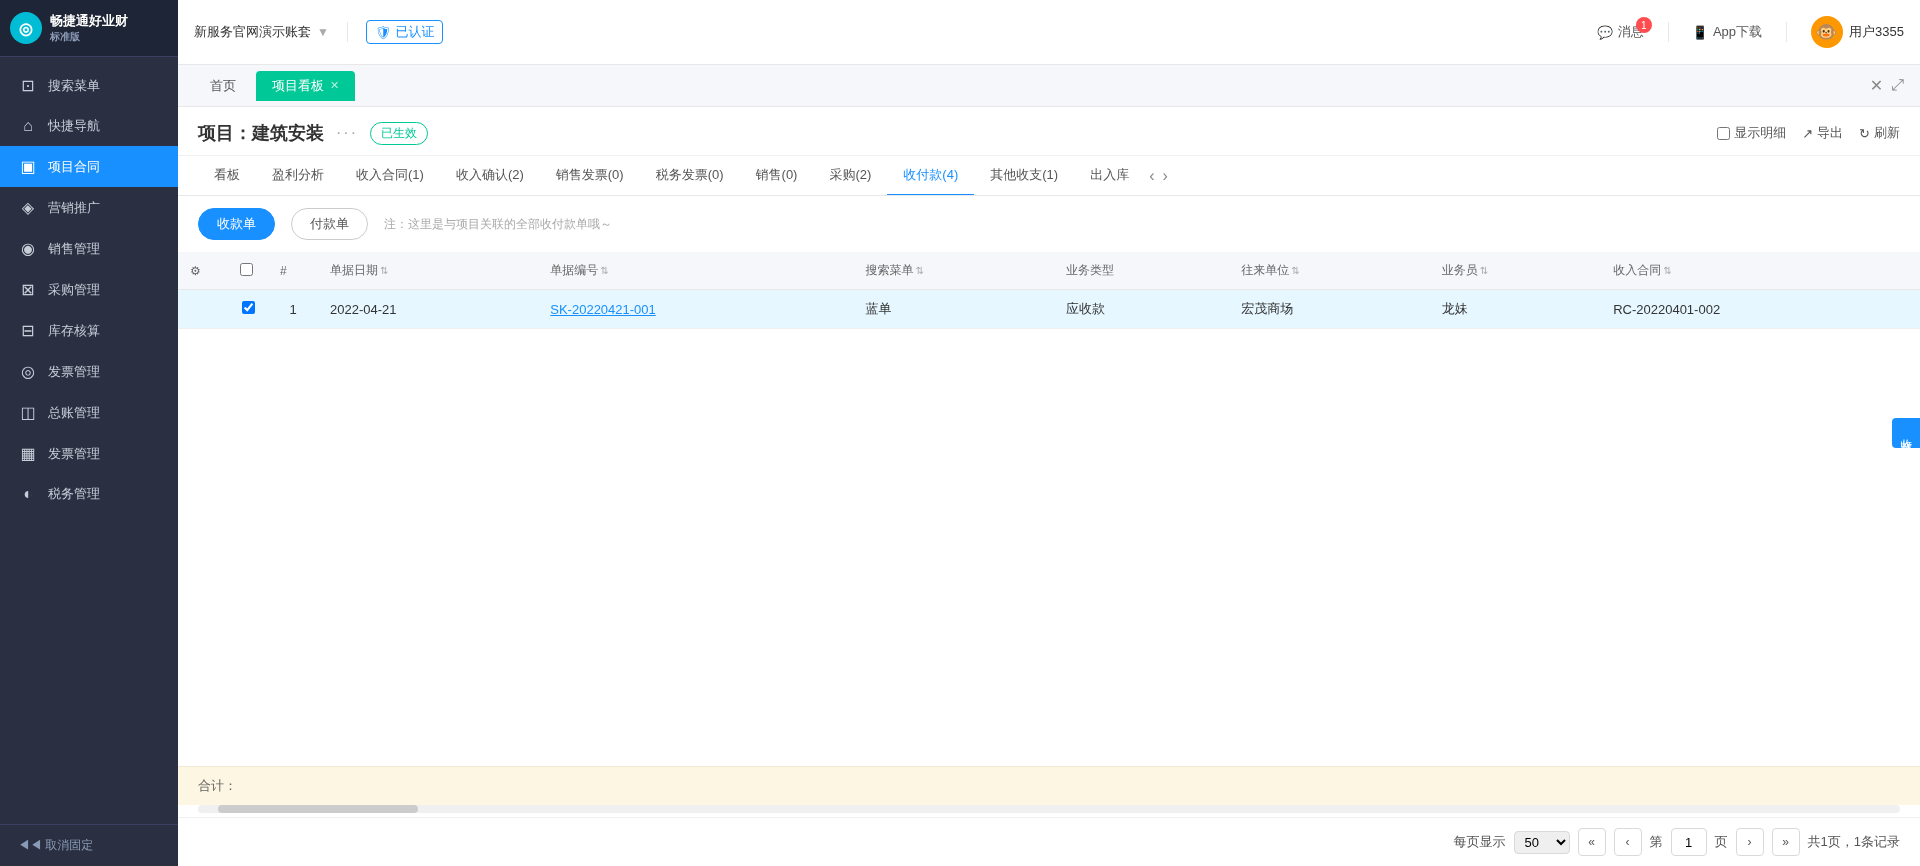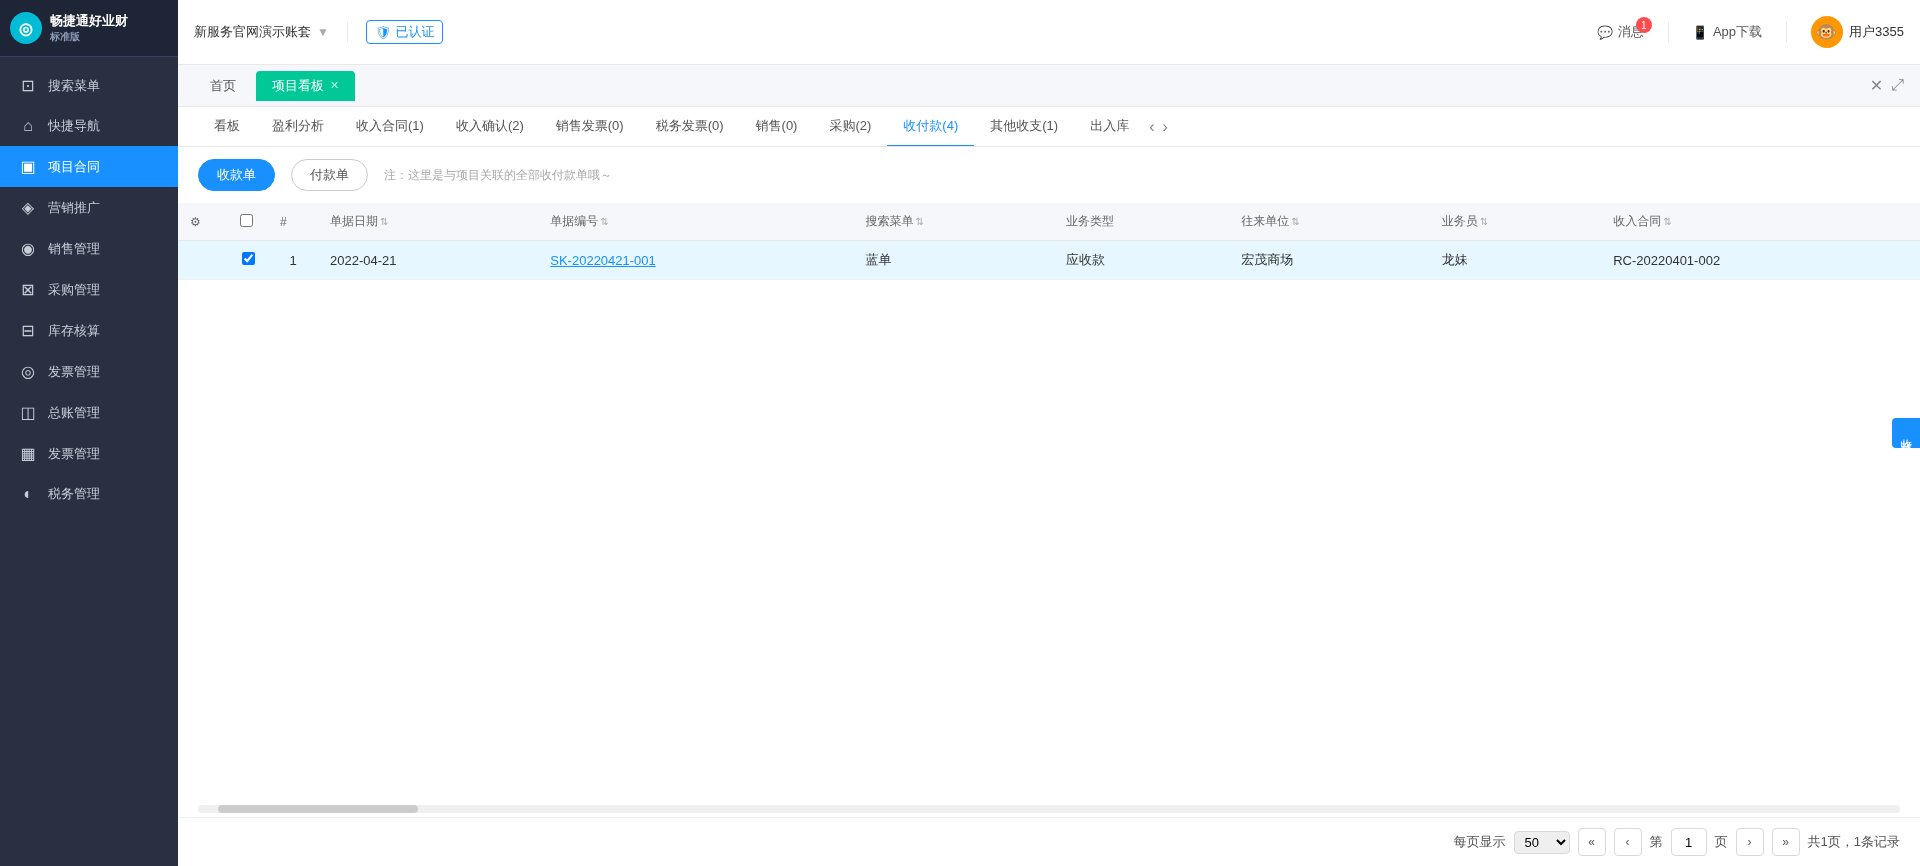--- a/index.html
+++ b/index.html
@@ -359,20 +359,23 @@
   </div>
       <div class="sidebar-item">
     <span class="item-icon">▦</span>
     <span>发票管理</span>
   </div>
       <div class="sidebar-item">
     <span class="item-icon">◐</span>
     <span>税务管理</span>
   </div>
     </nav>
+  <div class="sidebar-footer">
+    <span>◀◀ 取消固定</span>
+  </div>
 </div>
 
 <div class="main-area">
 
   <div class="topbar">
     <div class="topbar-account">
       <span>新服务官网演示账套</span>
       <span style="color:#aaa; font-size:12px;">▼</span>
     </div>
     <div class="topbar-divider"></div>
@@ -408,20 +411,41 @@
       <span class="tab-close">✕</span>
     </div>
     <div class="tab-window-controls">
       <span class="ctrl-btn">✕</span>
       <span class="ctrl-btn">⤢</span>
     </div>
   </div>
 
   <div class="content-area">
 
+    <div class="project-header">
+      <span class="project-title">
+        <span>项目：</span><span>建筑安装</span>
+      </span>
+      <span class="project-more">···</span>
+      <span class="project-status">已生效</span>
+      <div class="project-actions">
+        <div class="project-action-item">
+          <input type="checkbox" style="">
+          <span>显示明细</span>
+        </div>
+        <div class="project-action-item">
+          <span>↗</span>
+          <span>导出</span>
+        </div>
+        <div class="project-action-item">
+          <span>↻</span>
+          <span>刷新</span>
+        </div>
+      </div>
+    </div>
 
     <div class="sub-tabs">
 
       <div class="sub-tab">看板</div>
         <div class="sub-tab">盈利分析</div>
         <div class="sub-tab">收入合同(1)</div>
         <div class="sub-tab">收入确认(2)</div>
         <div class="sub-tab">销售发票(0)</div>
         <div class="sub-tab">税务发票(0)</div>
         <div class="sub-tab">销售(0)</div>
@@ -465,20 +489,23 @@
     <td>蓝单</td>
     <td>应收款</td>
     <td>宏茂商场</td>
     <td>龙妹</td>
     <td>RC-20220401-002</td>
   </tr>
           </tbody>
       </table>
     </div>
 
+    <div class="footer-bar">
+      <span>合计：</span>
+    </div>
 
     <div class="scrollbar-track">
       <div class="scrollbar-thumb"></div>
     </div>
 
     <div class="pagination-bar">
       <span>每页显示</span>
       <select class="page-size-select">
         <option>50</option>
         <option>20</option>

